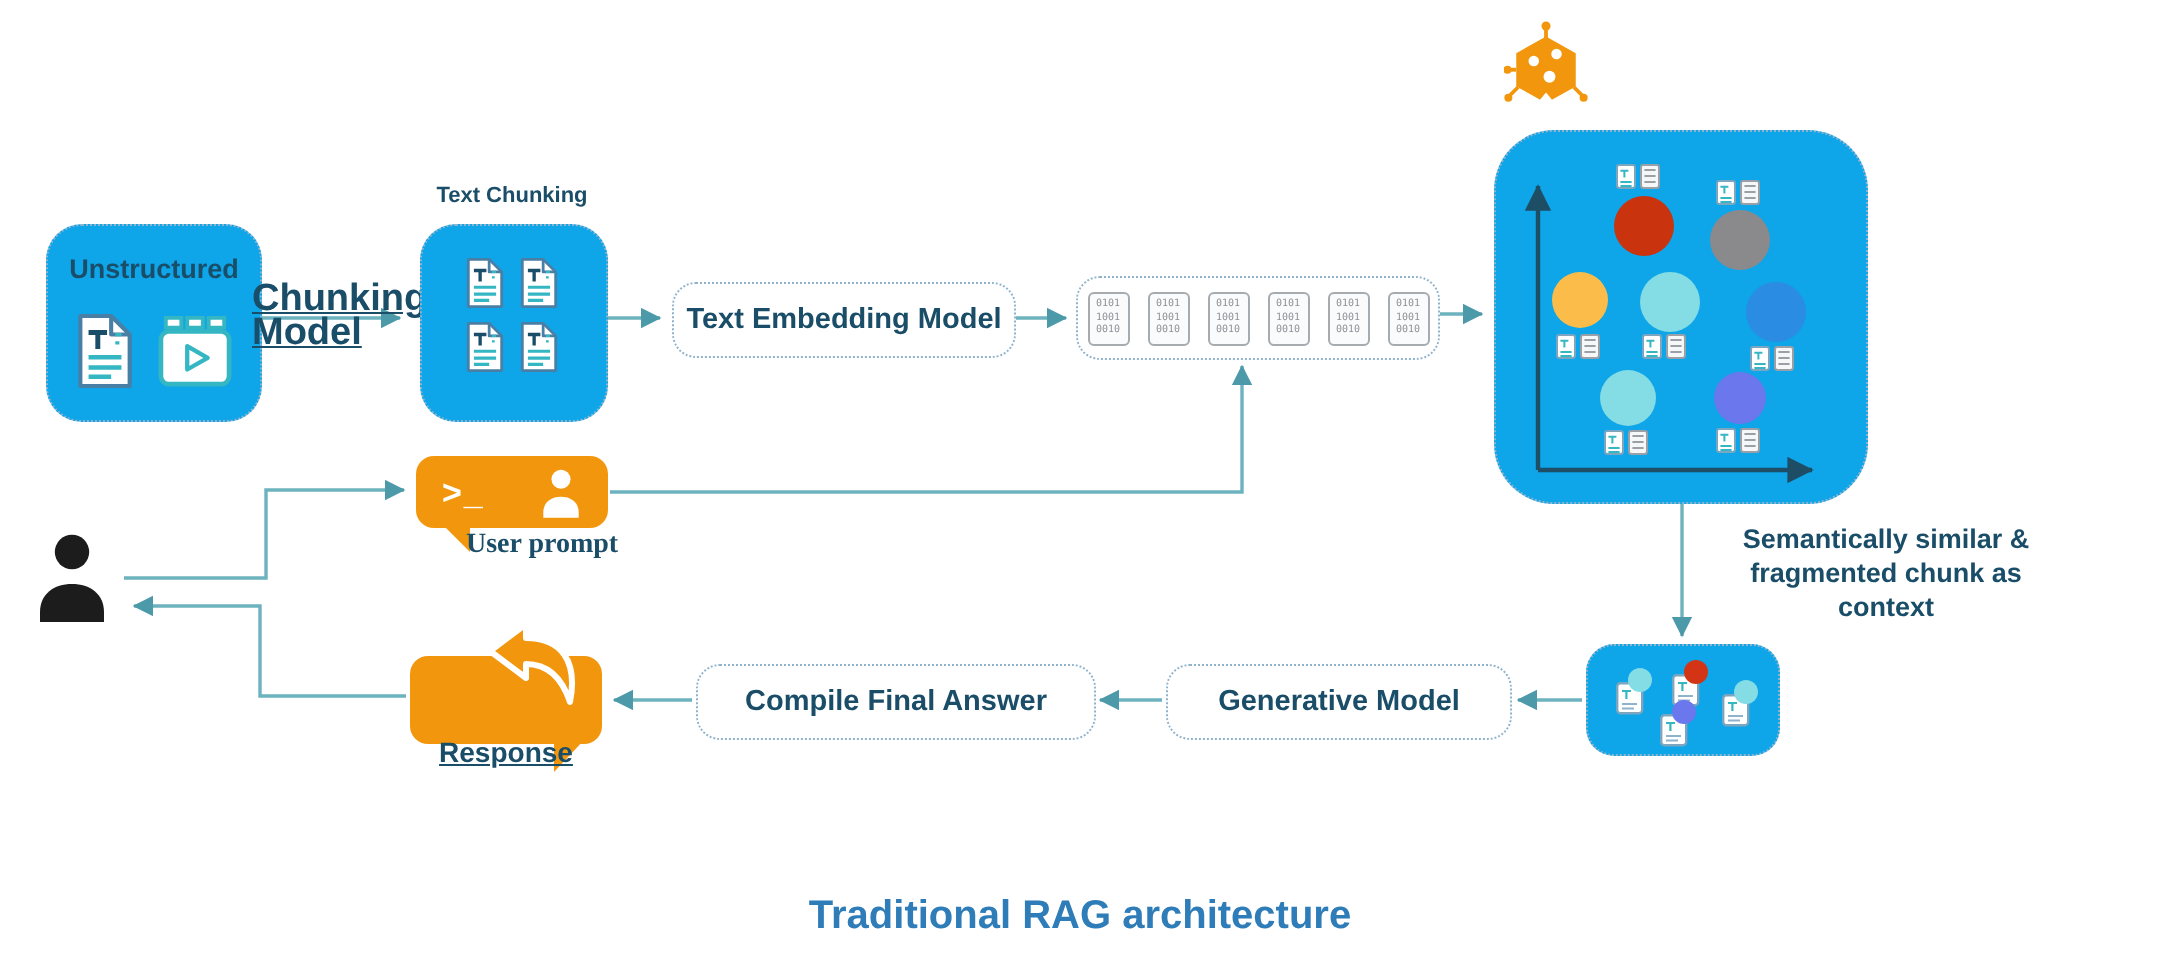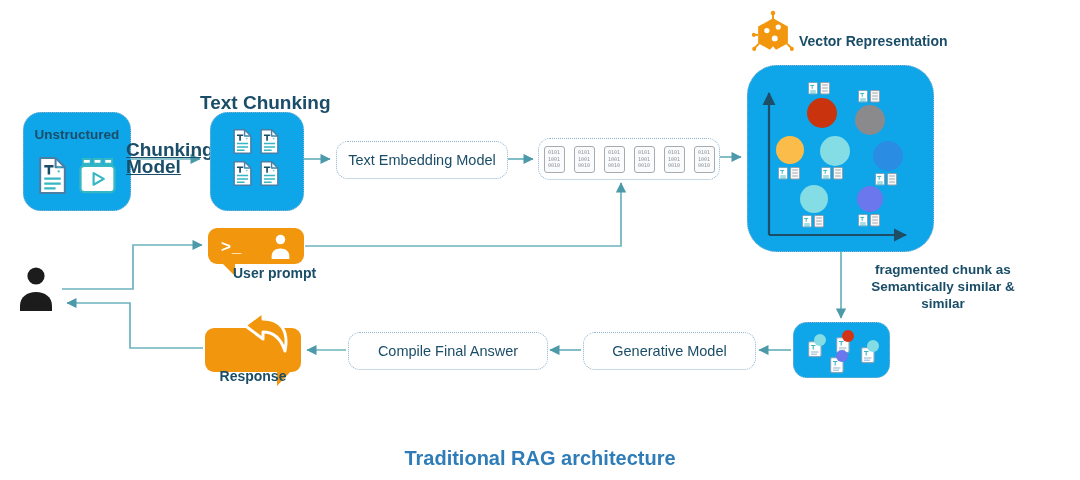--- a/index.html
+++ b/index.html
@@ -4,21 +4,21 @@
 <style>
   html,body{margin:0;padding:0;background:#fff;}
   .stage{position:relative;width:1080px;height:480px;background:#fff;overflow:hidden;
          font-family:"Liberation Sans",sans-serif;}
   .abs{position:absolute;}
   svg{display:block;}
   .overlay{position:absolute;left:0;top:0;pointer-events:none;}
   .dbox{position:absolute;border:1.6px dotted #8FB3CD;border-radius:18px;background:#0ea5e9;}
   .pill{position:absolute;border:1.6px dotted #8FB3CD;border-radius:12px;background:#fff;
         display:flex;align-items:center;justify-content:center;}
-  .pill-label{font-weight:normal;font-size:14.5px;color:#1A4D68;white-space:nowrap;}
+  .pill-label{font-weight:bold;font-size:14.5px;color:#1A4D68;white-space:nowrap;}
   .nlabel{position:absolute;font-weight:bold;color:#1A4D68;white-space:nowrap;}
   .unstructured-label{font-size:13.5px;text-align:center;}
   .icon-row{position:absolute;display:flex;gap:10px;align-items:flex-end;}
   .doc-grid{position:absolute;display:grid;grid-template-columns:21px 21px;grid-gap:7px 6px;}
   .chips{position:absolute;display:flex;gap:9px;align-items:center;justify-content:center;}
   .chip{width:19px;height:25px;border:1.2px solid #A6ABB0;border-radius:3px;background:#FAFBFC;
         display:flex;flex-direction:column;align-items:center;justify-content:center;}
   .chip-row{font-family:"DejaVu Sans Mono",monospace;font-size:5px;line-height:1.35;color:#8D9196;}
   .semantic{position:absolute;text-align:center;font-weight:bold;font-size:13.5px;
             line-height:17px;color:#1A4D68;}
@@ -122,21 +122,21 @@
           <use href="#video-sym" width="39" height="37"></use>
         </svg>
     </div>
   </div>
 
   <div class="nlabel" style="left:126px;top:141px;font-size:19px;line-height:17px;text-decoration:underline;">
     <div>Chunking</div>
     <div>Model</div>
   </div>
 
-  <div class="nlabel" style="left:200px;top:92px;width:112px;text-align:center;font-size:19px;">Text Chunking</div>
+  <div class="nlabel" style="left:200px;top:92px;width:112px;text-align:center;font-size:11px;">Text Chunking</div>
   <div class="dbox" style="left:210px;top:112px;width:92px;height:97px;">
     <div class="doc-grid" style="left:21px;top:16px;">
       <svg width="21" height="25">
           <use href="#doc-sym" width="21" height="25"></use>
         </svg>
       <svg width="21" height="25">
           <use href="#doc-sym" width="21" height="25"></use>
         </svg>
       <svg width="21" height="25">
           <use href="#doc-sym" width="21" height="25"></use>
@@ -182,21 +182,20 @@
           <div class="chip-row">0101</div>
           <div class="chip-row">1001</div>
           <div class="chip-row">0010</div>
         </div>
       </div>
   </div>
 
   <svg class="abs" style="left:752px;top:10px;" width="42" height="48">
       <use href="#cube-sym" width="42" height="48"></use>
     </svg>
-  <div class="nlabel" style="left:799px;top:33px;font-size:14px;">Vector Representation</div>
 
   <div class="dbox" style="left:747px;top:65px;width:185px;height:185px;border-radius:30px;">
     <svg id="scatter-plot" width="185" height="185" viewBox="0 0 185 185">
       <g stroke="#1D4E66" stroke-width="2.2">
         <line x1="21" y1="169" x2="21" y2="27" marker-end="url(#ax)"></line>
         <line x1="21" y1="169" x2="158" y2="169" marker-end="url(#ax)"></line>
       </g>
     <g>
           <circle cx="74" cy="47" r="15" fill="#C9330E"></circle>
           <use href="#pair-icon" x="60" y="16"></use>
@@ -222,23 +221,23 @@
           <use href="#pair-icon" x="54" y="149"></use>
         </g>
         <g>
           <circle cx="122" cy="133" r="13" fill="#6B77EC"></circle>
           <use href="#pair-icon" x="110" y="148"></use>
         </g>
       </svg>
   </div>
 
   <div class="semantic" style="left:858px;top:261px;width:170px;">
+    <div>Semantically similar &amp;</div>
     <div>fragmented chunk as</div>
-    <div>Semantically similar &amp;</div>
-    <div>similar</div>
+    <div>context</div>
   </div>
 
   <div class="dbox" style="left:793px;top:322px;width:95px;height:54px;border-radius:14px;">
     <svg id="chunk-svg" width="95" height="54" viewBox="0 0 95 54">
         <g>
           <use href="#mini-doc" x="14" y="18"></use>
           <circle cx="26" cy="17" r="6" fill="#84DCE4"></circle>
         </g>
         <g>
           <use href="#mini-doc" x="42" y="14"></use>
@@ -264,29 +263,29 @@
 
   <div class="bubble" style="left:208px;top:228px;width:96px;height:36px;">
     <div class="tail-left"></div>
     <div class="prompt-inner">
       <span class="term-glyph">&gt;_</span>
       <svg width="21" height="25" style="color:#fff">
           <use href="#person-sym" width="21" height="25"></use>
         </svg>
     </div>
   </div>
-  <div class="nlabel" style="left:233px;top:265px;font-size:14px;">User prompt</div>
+  <div class="nlabel" style="left:233px;top:265px;font-size:14px;font-family:Liberation Serif, serif;">User prompt</div>
 
   <div class="bubble" style="left:205px;top:328px;width:96px;height:44px;">
     <div class="tail-right"></div>
     <svg class="abs" style="left:36px;top:-17px;" width="52" height="42" viewBox="0 0 52 42">
       <path d="M22,8 C40,8 48,20 44,40 C40,28 33,21 22,21 L22,28 L4,14.5 L22,1 Z" fill="#F2970D" stroke="#fff" stroke-width="3" stroke-linejoin="round"></path>
     </svg>
   </div>
-  <div class="nlabel" style="left:207px;top:368px;width:92px;text-align:center;font-size:14px;">Response</div>
+  <div class="nlabel" style="left:207px;top:368px;width:92px;text-align:center;font-size:14px;text-decoration:underline;">Response</div>
 
   <svg class="abs" style="left:17px;top:266px;color:#1C1C1C;" width="38" height="45">
       <use href="#person-sym" width="38" height="45"></use>
     </svg>
 
   <div class="title">Traditional RAG architecture</div>
 
 </div>
 
 </body></html>

